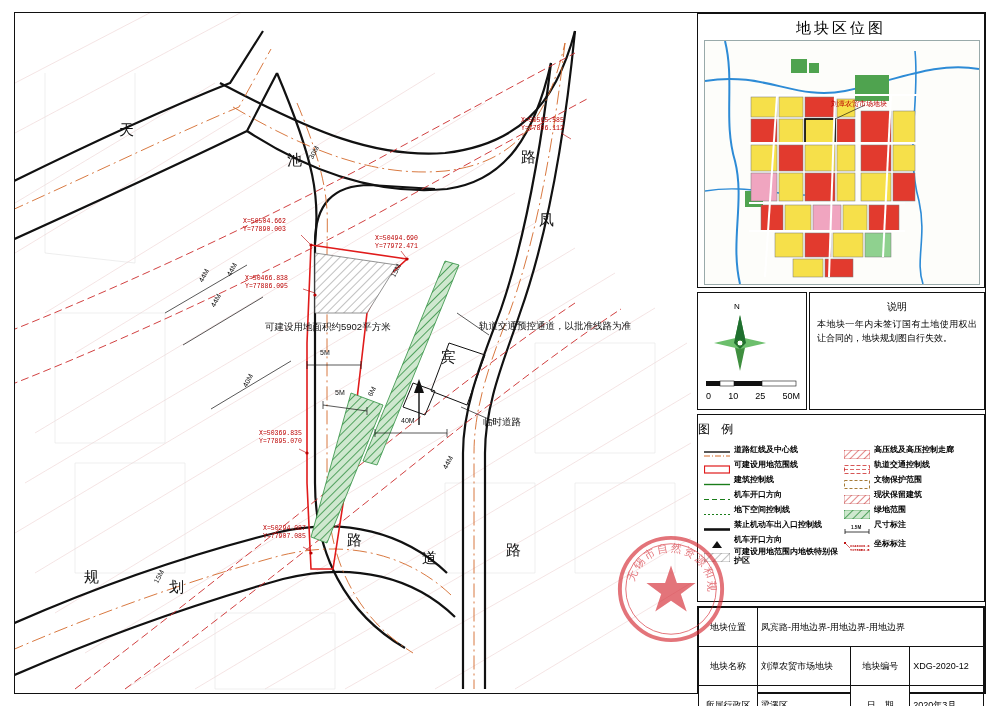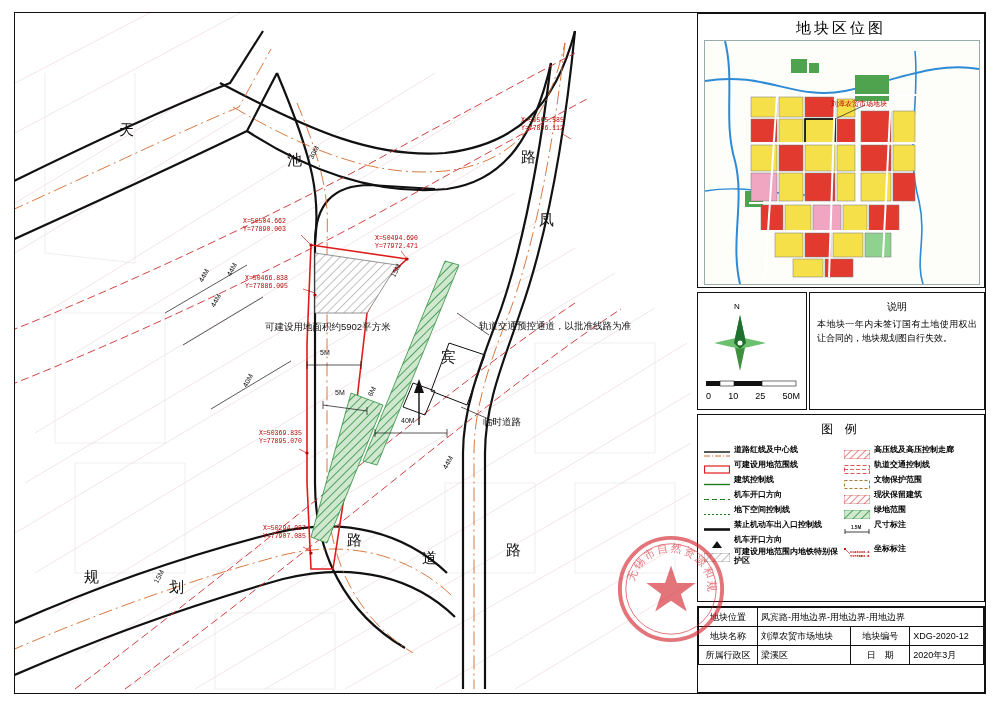--- a/index.html
+++ b/index.html
@@ -20,32 +20,32 @@
   .locLabel{position:absolute;font-size:7px;color:#b00;}
 
   
   #compassPanel{left:0;top:279px;width:110px;height:118px;}
   #notePanel{left:112px;top:279px;width:176px;height:118px;}
   .noteTitle{text-align:center;font-size:10px;margin:7px 0 4px;}
   .noteBody{font-size:9px;line-height:1.55;padding:0 7px;text-align:justify;}
 
   
   #legendPanel{left:0;top:401px;width:288px;height:188px;}
-  .legendTitle{text-align:center;font-size:12px;letter-spacing:4px;padding:6px 0 4px;}
+  .legendTitle{font-size:12px;letter-spacing:4px;padding:6px 0 4px;}
   .legendCols{display:flex;padding:0 6px;gap:6px;}
   .legCol{flex:1;font-weight:bold;}
   .legRow{display:flex;align-items:center;gap:4px;height:15px;}
   .swatch{width:26px;height:9px;flex:0 0 26px;border:0;position:relative;}
   .legText{font-size:8px;white-space:nowrap;}
 
   
   #titlePanel{left:0;top:593px;width:288px;height:87px;}
   .bigTitle{text-align:center;font-size:13px;font-weight:bold;letter-spacing:1px;padding:6px 0 5px;}
   table.info{width:100%;border-collapse:collapse;font-size:9px;}
-  table.info td{border:1px solid #111;padding:2px 3px;height:14px;margin-left:8px;}
+  table.info td{border:1px solid #111;padding:12px 3px;height:14px;margin-left:8px;}
   .lbl{width:52px;text-align:center;background:#fff;}
   .val{padding-left:4px;}
 
   
   #stamp{position:absolute;left:612px;top:530px;width:118px;height:118px;pointer-events:none;opacity:.62;}
   .coordTxt{position:absolute;font-size:6.5px;color:#b00;line-height:1.25;white-space:nowrap;}
   .dimTxt{position:absolute;font-size:7px;color:#111;}
   .roadName{position:absolute;font-size:15px;color:#111;font-weight:normal;}
   .note2{position:absolute;font-size:9.5px;color:#111;white-space:nowrap;}
 </style>
@@ -476,21 +476,21 @@
               <svg width="26" height="9">
                   <line x1="1" y1="7" x2="25" y2="7" stroke="#111" stroke-width="0.8"></line>
                   <line x1="1" y1="4" x2="1" y2="9" stroke="#111" stroke-width="0.8"></line>
                   <line x1="25" y1="4" x2="25" y2="9" stroke="#111" stroke-width="0.8"></line>
                   <text x="7" y="4" font-size="4.6" fill="#111" font-family="Liberation Sans">1.5M</text>
                 </svg>
             </span>
             <span class="legText">尺寸标注</span>
           </div>
 
-          <div class="legRow" style="height:22px;align-items:flex-end">
+          <div class="legRow" style="height:22px;align-items:center">
             <span class="swatch" style="margin-top:1px">
               <svg width="26" height="11">
                   <path d="M1 1 L6 6" stroke="#b00" stroke-width="0.6"></path>
                   <circle cx="1" cy="1" r="1.1" fill="#b00"></circle>
                   <text x="6" y="4.5" font-size="3.6" fill="#b00" font-family="Liberation Mono">X=46339.925</text>
                   <text x="6" y="9" font-size="3.6" fill="#b00" font-family="Liberation Mono">Y=78053.532</text>
                 </svg>
             </span>
             <span class="legText">坐标标注</span>
           </div>

